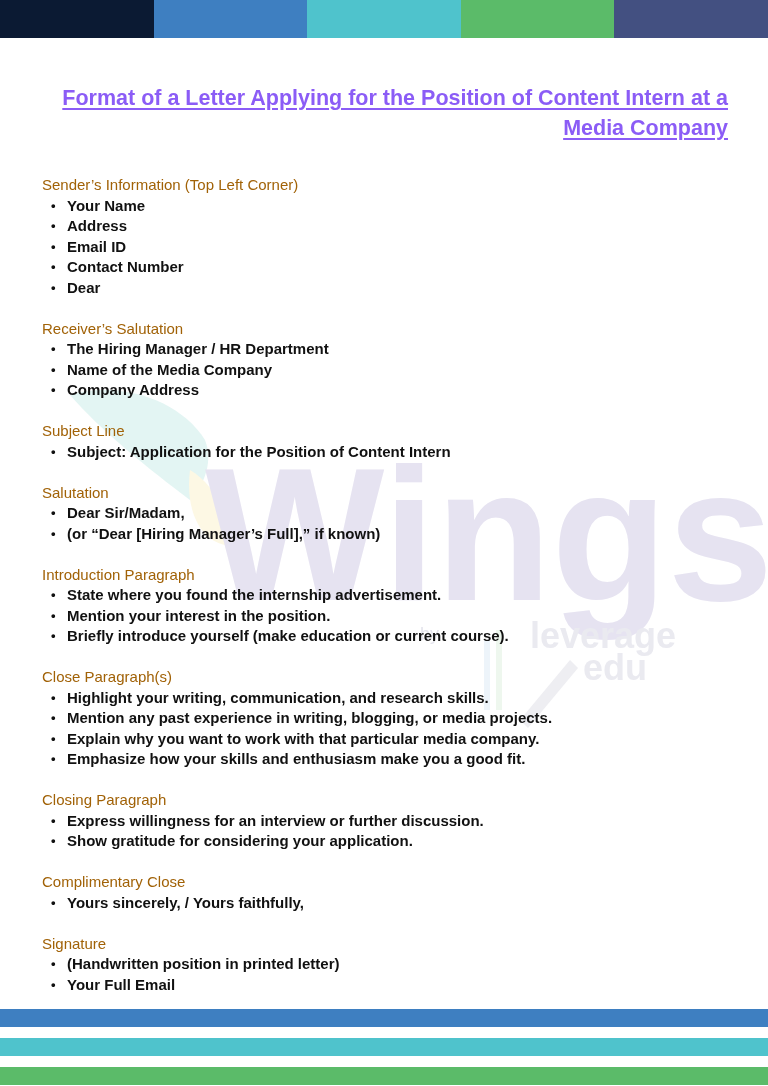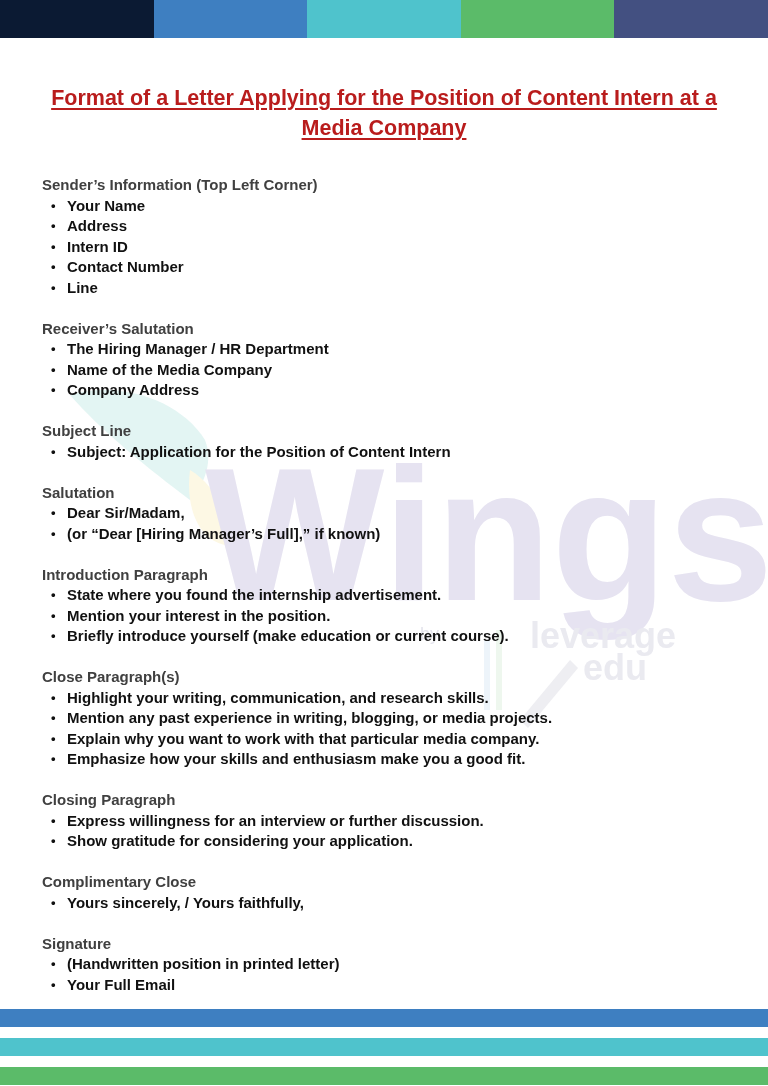--- a/index.html
+++ b/index.html
@@ -7,27 +7,27 @@
     width: 768px; height: 1086px; position: relative; overflow: hidden;
     background: #ffffff; color: #1a1a1a;
     font-family: "Liberation Sans", "DejaVu Sans", sans-serif;
   }
   .top-bar { position: absolute; top: 0; left: 0; width: 768px; height: 38px; display: flex; }
   .top-bar .seg { flex: 1; height: 38px; }
   .watermark { position: absolute; left: 0; top: 0; width: 768px; height: 1086px; pointer-events: none; z-index: 0; }
   .content { position: absolute; left: 0; top: 0; width: 768px; z-index: 1; }
   .title {
     position: absolute; left: 40px; top: 83px; width: 688px;
-    text-align: center; font-weight: bold; font-size: 21.5px; line-height: 30px;
-    text-decoration: underline; text-underline-offset: 3px; color: #b91c1c;
+    text-align: right; font-weight: bold; font-size: 21.5px; line-height: 30px;
+    text-decoration: underline; text-underline-offset: 3px; color: #8b5cf6;
     font-family: "Liberation Sans", sans-serif;
   }
   .sections { position: absolute; left: 42px; top: 175px; width: 700px; }
   .section { margin-bottom: 20.5px; }
-  .section-heading { font-size: 15px; font-weight: bold; line-height: 20.5px; color: #404040; }
+  .section-heading { font-size: 15px; font-weight: normal; line-height: 20.5px; color: #a16207; }
   .section ul { list-style: none; margin: 0; padding: 0; }
   .section li { position: relative; padding-left: 25px; font-size: 15px; line-height: 20.5px; font-weight: bold; color: #111; }
   .section li .bullet { position: absolute; left: 9px; top: 0; font-size: 13px; }
   .bottom-bars { position: absolute; left: 0; top: 1009px; width: 768px; }
   .bottom-bars .bar { width: 768px; height: 18px; }
 </style>
 </head>
 <body>
 
 <div class="top-bar">
@@ -51,23 +51,23 @@
 </svg>
 
 <div class="content">
   <div class="title">Format of a Letter Applying for the Position of Content Intern at a Media Company</div>
   <div class="sections" id="sections">
       <div class="section">
         <div class="section-heading">Sender’s Information (Top Left Corner)</div>
         <ul>
           <li><span class="bullet">•</span><span>Your Name</span></li>
           <li><span class="bullet">•</span><span>Address</span></li>
-          <li><span class="bullet">•</span><span>Intern ID</span></li>
+          <li><span class="bullet">•</span><span>Email ID</span></li>
           <li><span class="bullet">•</span><span>Contact Number</span></li>
-          <li><span class="bullet">•</span><span>Line</span></li>
+          <li><span class="bullet">•</span><span>Dear</span></li>
         </ul>
       </div>
       <div class="section">
         <div class="section-heading">Receiver’s Salutation</div>
         <ul>
           <li><span class="bullet">•</span><span>The Hiring Manager / HR Department</span></li>
           <li><span class="bullet">•</span><span>Name of the Media Company</span></li>
           <li><span class="bullet">•</span><span>Company Address</span></li>
         </ul>
       </div>

